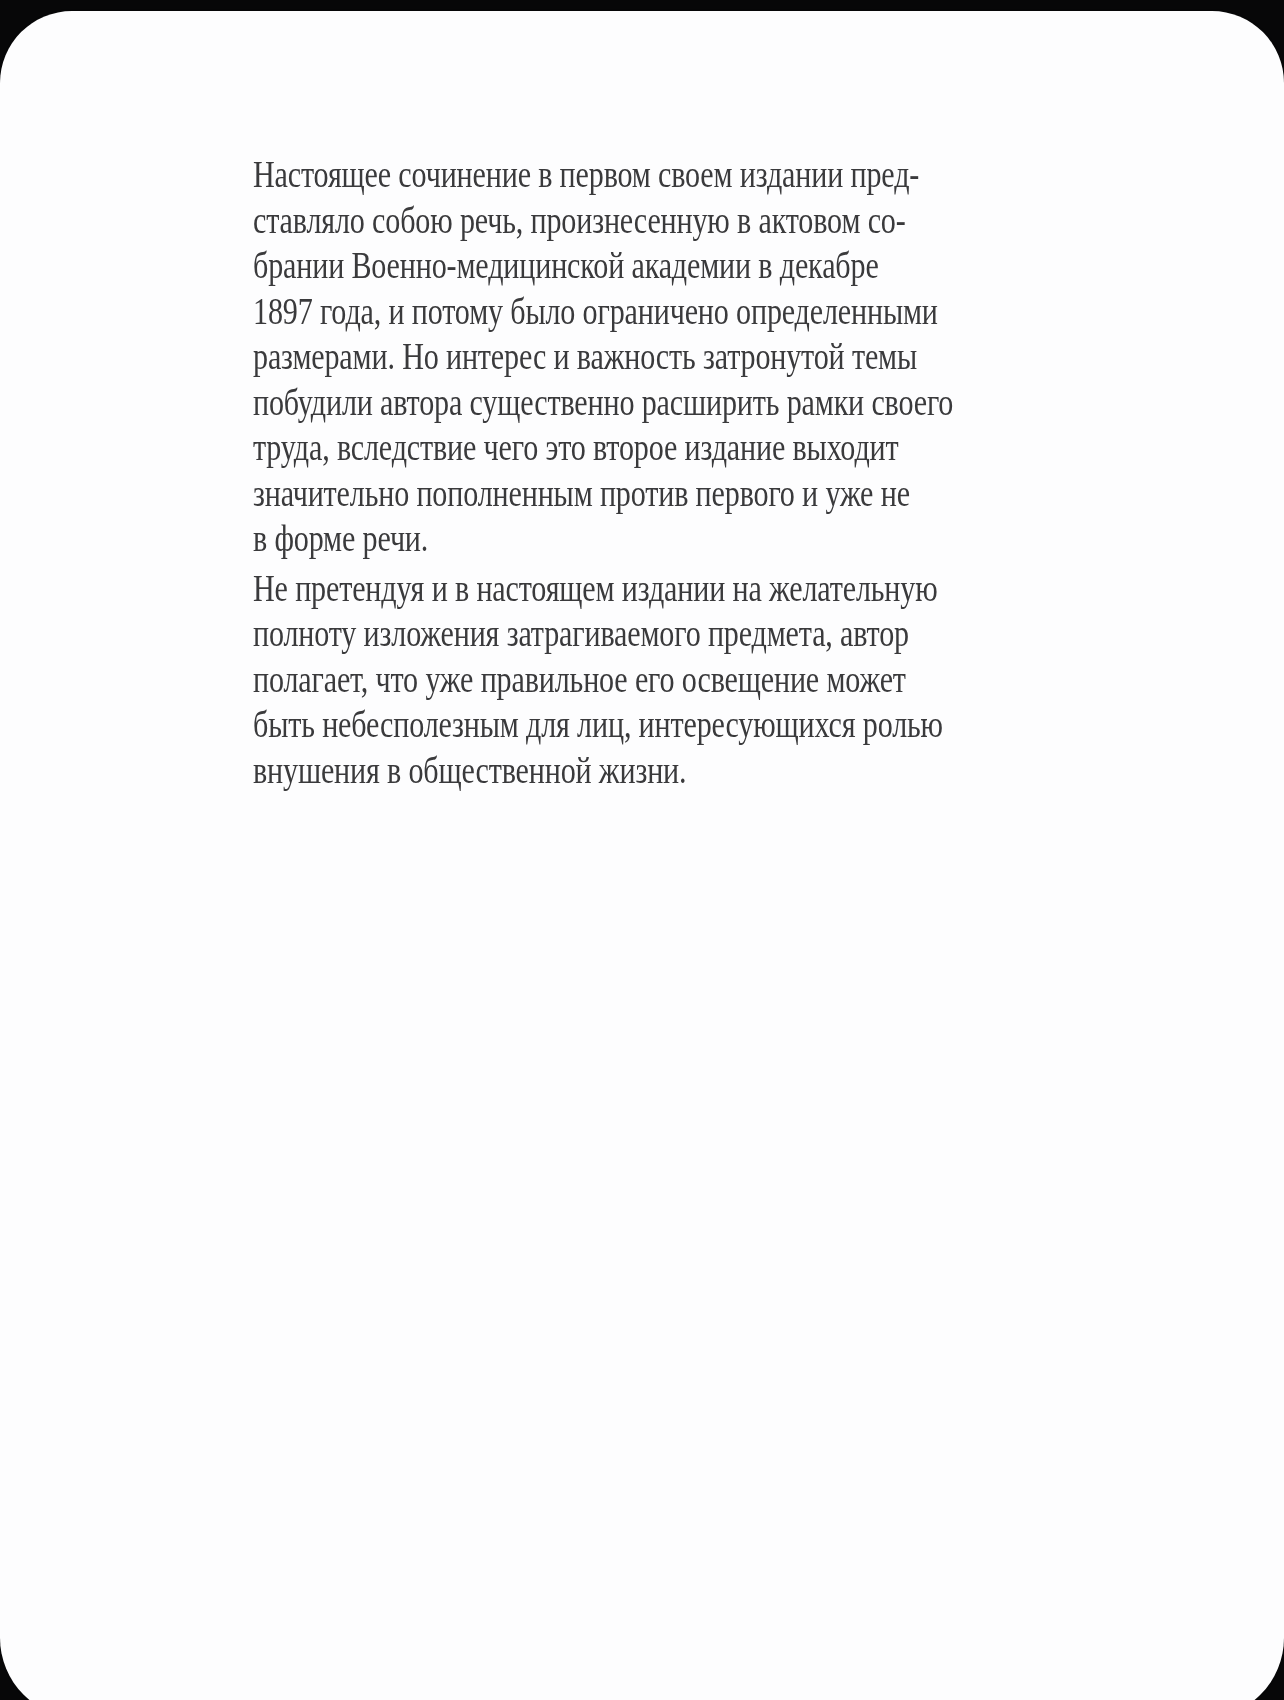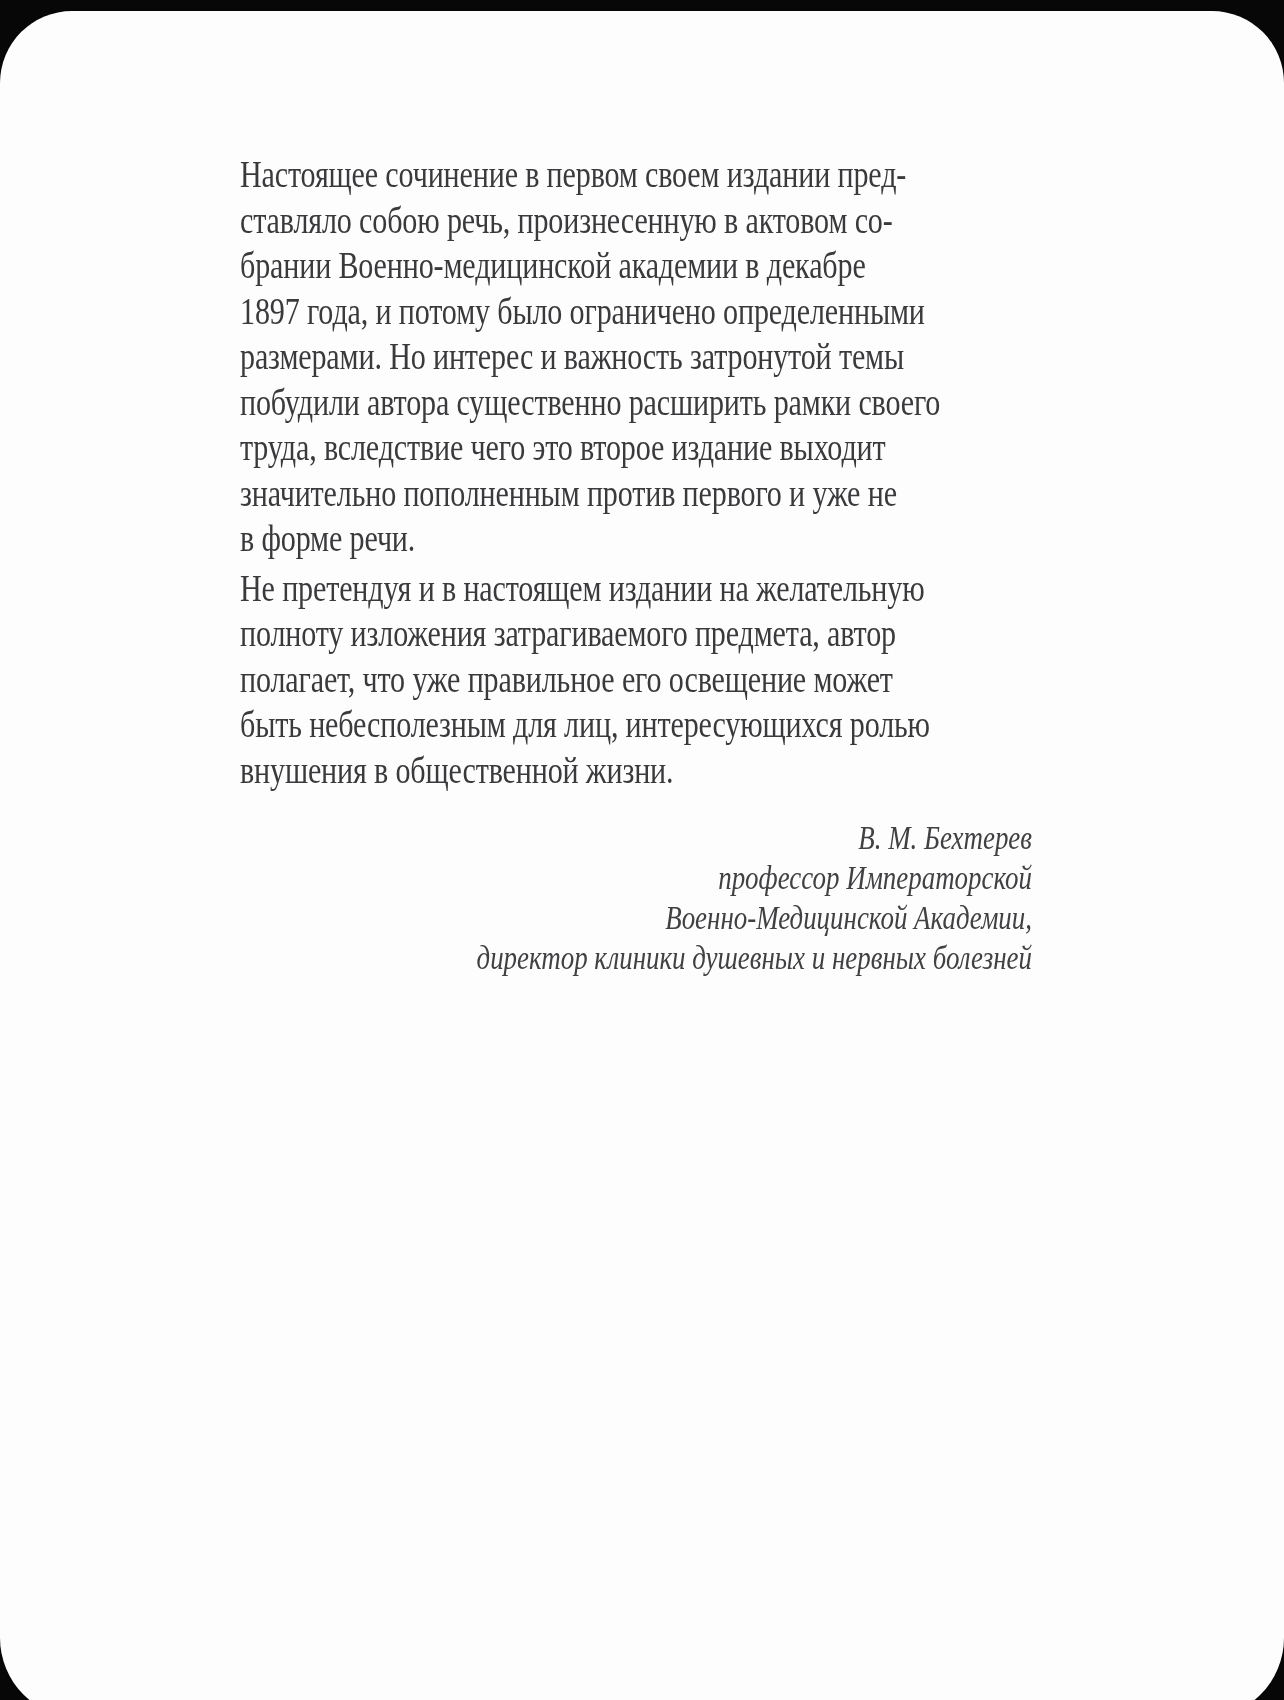--- a/index.html
+++ b/index.html
@@ -26,21 +26,21 @@
     top: 11px;
     bottom: -18px;
     background: #fdfdfe;
     border-radius: 72px 72px 80px 80px;
     overflow: hidden;
     box-shadow: 0 0 2px rgba(0,0,0,0.35);
   }
 
   .page-content {
     position: absolute;
-    left: 240px;
+    left: 253px;
     top: 141px;
     width: 792px;
     color: #3a3a3c;
   }
 
   .block { display: block; }
 
   .block-paragraph {
     font-size: 38px;
     line-height: 45.5px;
@@ -95,21 +95,15 @@
           <div class="line line-just">значительно пополненным против первого и уже не</div>
           <div class="line line-last">в форме речи.</div>
         </div>
         <div class="block block-paragraph">
           <div class="line line-just">Не претендуя и в настоящем издании на желательную</div>
           <div class="line line-just">полноту изложения затрагиваемого предмета, автор</div>
           <div class="line line-just">полагает, что уже правильное его освещение может</div>
           <div class="line line-just">быть небесполезным для лиц, интересующихся ролью</div>
           <div class="line line-last">внушения в общественной жизни.</div>
         </div>
-        <div class="block block-signature">
-          <div class="line line-sig">В. М. Бехтерев</div>
-          <div class="line line-sig">профессор Императорской</div>
-          <div class="line line-sig">Военно-Медицинской Академии,</div>
-          <div class="line line-sig">директор клиники душевных и нервных болезней</div>
-        </div>
       </div>
   </div>
 </div>
 
 </body></html>

